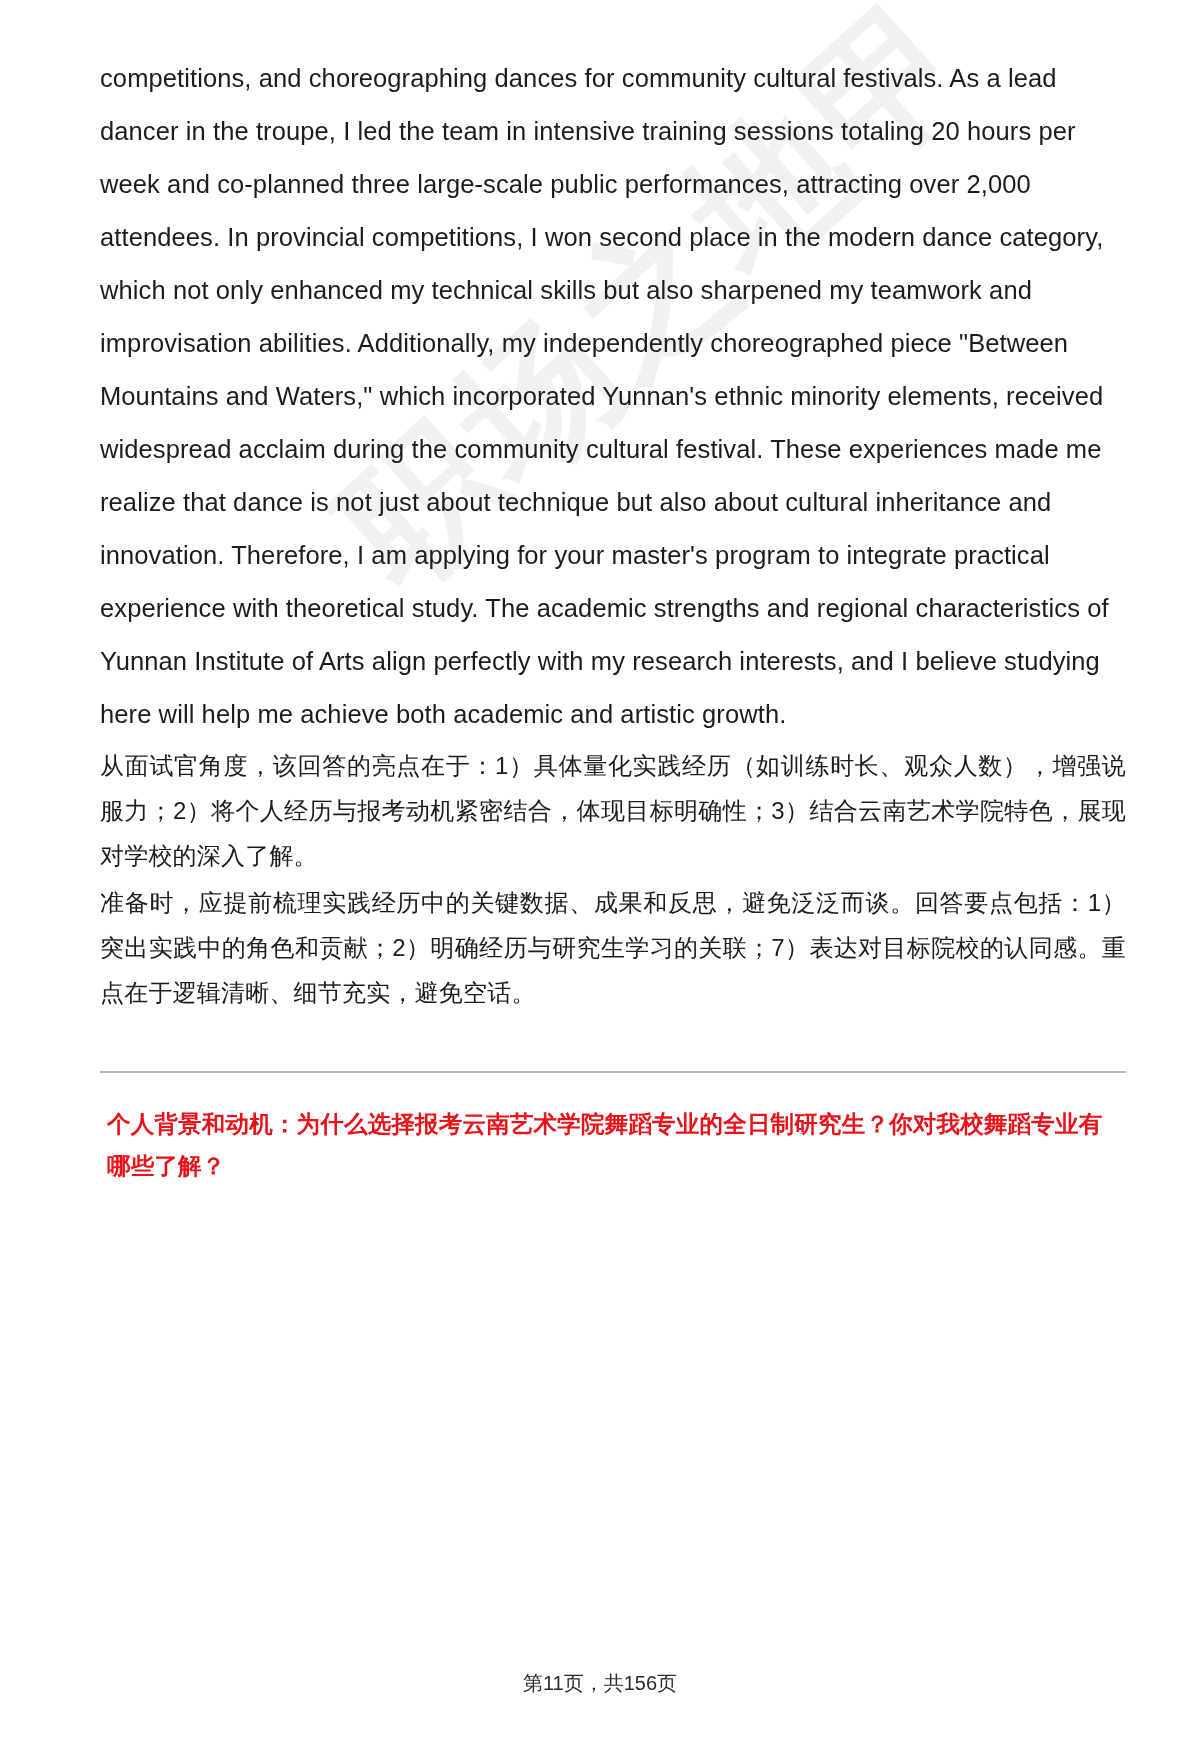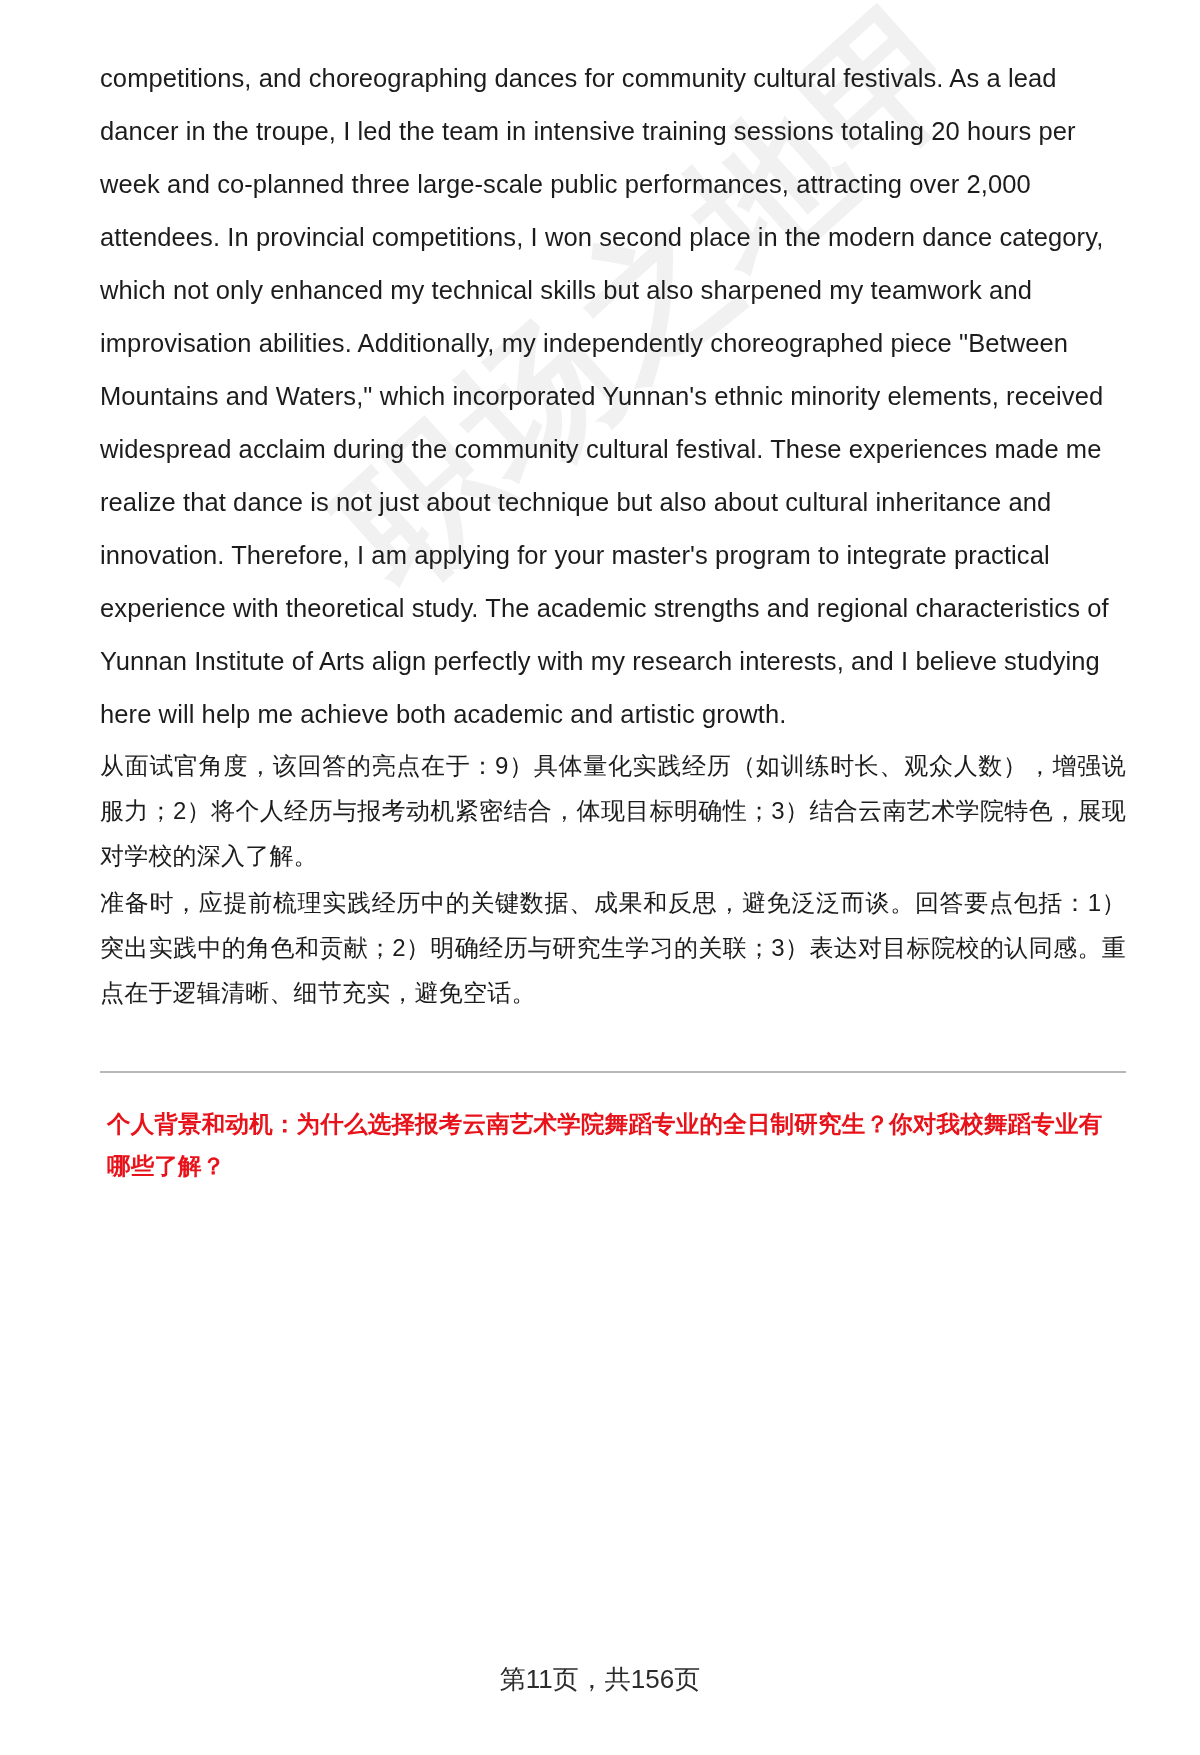--- a/index.html
+++ b/index.html
@@ -93,41 +93,41 @@
     color: #e8131a;
     letter-spacing: 0.2px;
   }
 
   .footer {
     position: absolute;
     left: 0;
     right: 0;
     bottom: 58px;
     text-align: center;
-    font-size: 26px;
+    font-size: 20px;
     color: #2b2b2b;
     z-index: 1;
   }
 </style>
 </head>
 <body>
 
 <div class="watermark">
   <span>职场之地甲</span>
 </div>
 
 <div class="page">
   <div class="content">
 
     <p class="en">competitions, and choreographing dances for community cultural festivals. As a lead dancer in the troupe, I led the team in intensive training sessions totaling 20 hours per week and co-planned three large-scale public performances, attracting over 2,000 attendees. In provincial competitions, I won second place in the modern dance category, which not only enhanced my technical skills but also sharpened my teamwork and improvisation abilities. Additionally, my independently choreographed piece "Between Mountains and Waters," which incorporated Yunnan's ethnic minority elements, received widespread acclaim during the community cultural festival. These experiences made me realize that dance is not just about technique but also about cultural inheritance and innovation. Therefore, I am applying for your master's program to integrate practical experience with theoretical study. The academic strengths and regional characteristics of Yunnan Institute of Arts align perfectly with my research interests, and I believe studying here will help me achieve both academic and artistic growth.</p>
 
 
-    <p class="cn">从面试官角度，该回答的亮点在于：9）具体量化实践经历（如训练时长、观众人数），增强说服力；2）将个人经历与报考动机紧密结合，体现目标明确性；3）结合云南艺术学院特色，展现对学校的深入了解。</p>
+    <p class="cn">从面试官角度，该回答的亮点在于：1）具体量化实践经历（如训练时长、观众人数），增强说服力；2）将个人经历与报考动机紧密结合，体现目标明确性；3）结合云南艺术学院特色，展现对学校的深入了解。</p>
 
-    <p class="cn">准备时，应提前梳理实践经历中的关键数据、成果和反思，避免泛泛而谈。回答要点包括：1）突出实践中的角色和贡献；2）明确经历与研究生学习的关联；3）表达对目标院校的认同感。重点在于逻辑清晰、细节充实，避免空话。</p>
+    <p class="cn">准备时，应提前梳理实践经历中的关键数据、成果和反思，避免泛泛而谈。回答要点包括：1）突出实践中的角色和贡献；2）明确经历与研究生学习的关联；7）表达对目标院校的认同感。重点在于逻辑清晰、细节充实，避免空话。</p>
 
     <hr class="divider">
 
     <p class="question">个人背景和动机：为什么选择报考云南艺术学院舞蹈专业的全日制研究生？你对我校舞蹈专业有哪些了解？</p>
 
   </div>
 </div>
 
 <div class="footer">
   <span>第11页，共156页</span>

